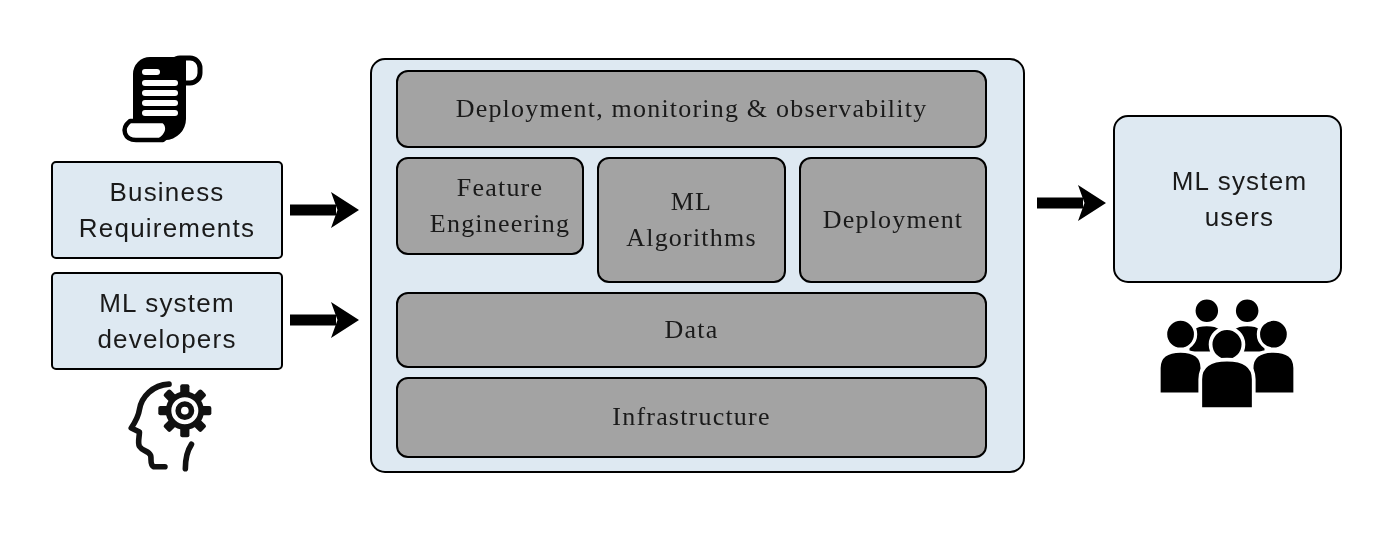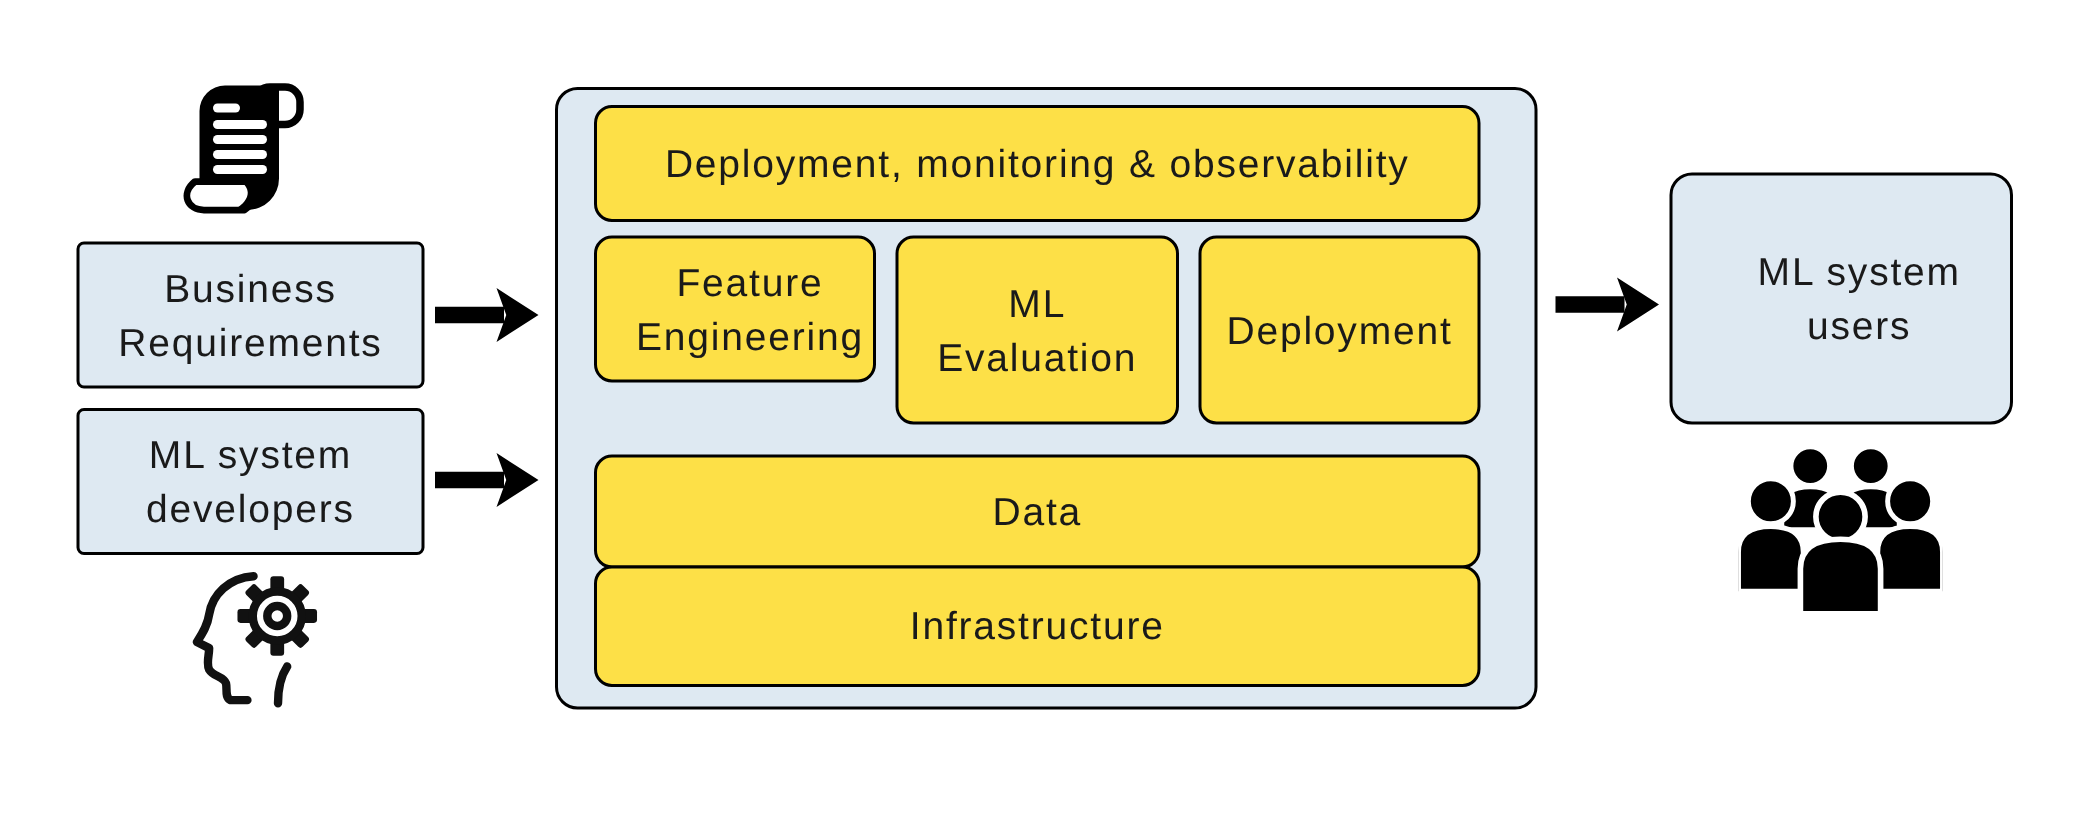--- a/index.html
+++ b/index.html
@@ -18,21 +18,21 @@
     display: flex;
     align-items: center;
     justify-content: center;
     text-align: center;
     border: 2.5px solid #000000;
     font-size: 26px;
     letter-spacing: 1.2px;
     line-height: 1.4;
   }
   .blue  { background: #dee9f2; border-radius: 5px; }
-  .white { background: #fde047; border-radius: 12px; border-width: 2.2px; }
+  .white { background: #a3a3a3; border-radius: 12px; border-width: 2.2px; font-family: Liberation Serif, serif; }
   .system-container {
     position: absolute;
     box-sizing: border-box;
     left: 370px; top: 58px;
     width: 655px; height: 415px;
     background: #dee9f2;
     border: 2.5px solid #000000;
     border-radius: 15px;
   }
   .icon { position: absolute; }
@@ -96,28 +96,28 @@
 
     <div class="node white" style="left:24px; top:10px; width:591px; height:78px;">
       <span class="label">Deployment, monitoring &amp; observability</span>
     </div>
 
     <div class="node white" style="left:24px; top:97px; width:188px; height:98px;padding-left:20px;">
       <span class="label" style="max-width:165px;">Feature Engineering</span>
     </div>
 
     <div class="node white" style="left:225px; top:97px; width:189px; height:126px;">
-      <span class="label" style="max-width:150px;">ML Evaluation</span>
+      <span class="label" style="max-width:150px;">ML Algorithms</span>
     </div>
 
     <div class="node white" style="left:427px; top:97px; width:188px; height:126px;">
       <span class="label">Deployment</span>
     </div>
 
-    <div class="node white" style="left:24px; top:243px; width:591px; height:76px;">
+    <div class="node white" style="left:24px; top:232px; width:591px; height:76px;">
       <span class="label">Data</span>
     </div>
 
     <div class="node white" style="left:24px; top:317px; width:591px; height:81px;">
       <span class="label">Infrastructure</span>
     </div>
 
   </div>
 
   <div class="node blue" style="left:1113px; top:115px; width:229px; height:168px; border-radius:15px;">

